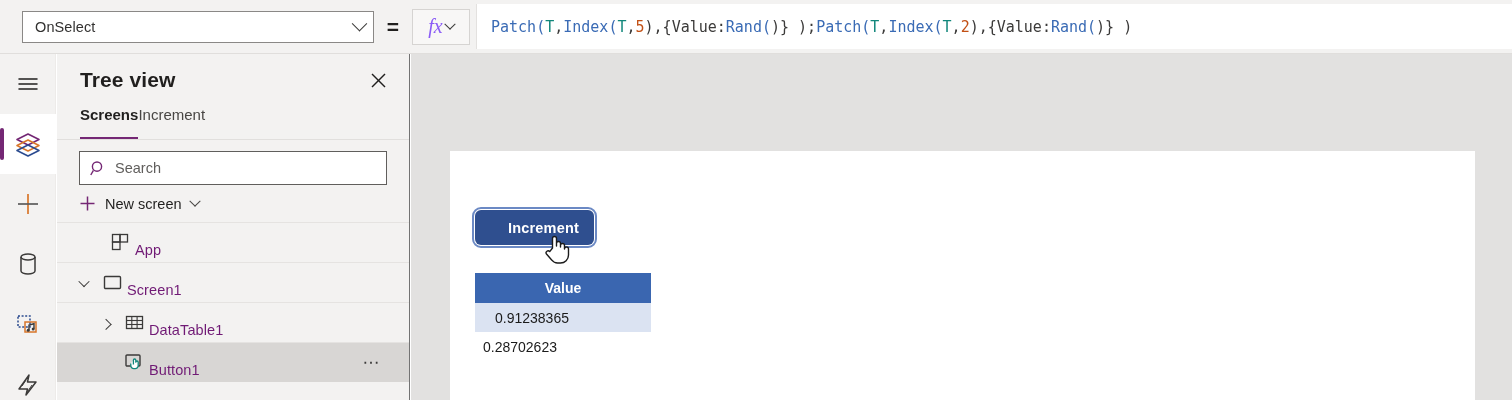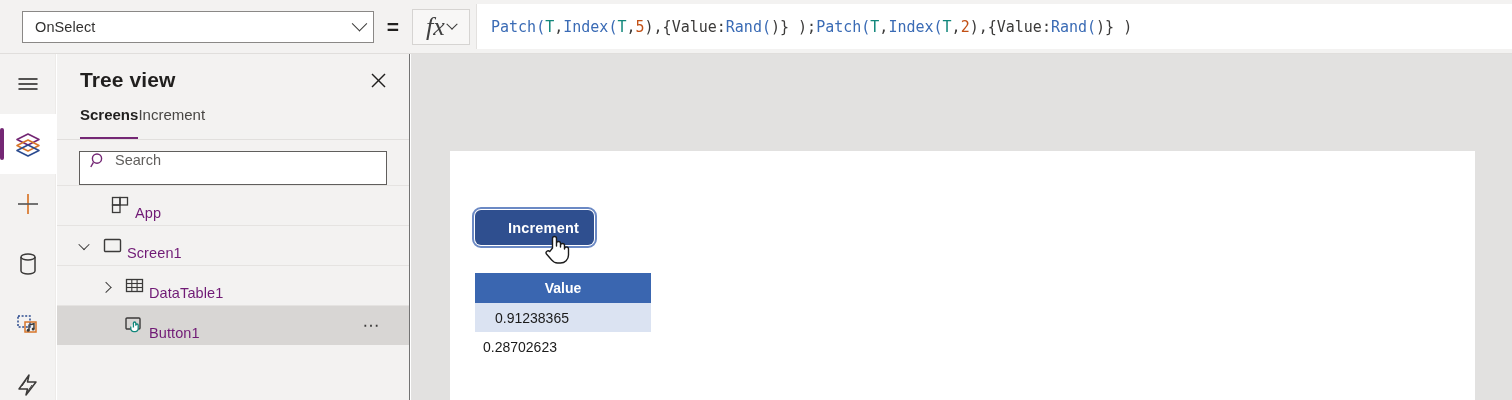--- a/index.html
+++ b/index.html
@@ -50,22 +50,22 @@
   #fx-button {
     width: 58px; height: 36px;
     border: 1px solid #d6d4d2;
     background: #f8f7f6;
     display: flex; align-items: center; justify-content: center;
     gap: 3px; cursor: pointer;
   }
   #fx-button .fx {
     font-family: "Liberation Serif", serif;
     font-style: italic;
-    font-size: 26px;
-    color: #404040;
+    font-size: 20px;
+    color: #8b5cf6;
   }
   #fx-button .chev { width: 8px; height: 8px; border-width: 1.2px; transform: rotate(45deg) translate(-2px,-2px); }
 
   #formula-input {
     flex: 1;
     align-self: stretch;
     margin: 4px 0 4px 6px;
     background: #ffffff;
     border-left: 1px solid #e3e1df;
     display: flex; align-items: center;
@@ -146,21 +146,21 @@
   .tab.active::after {
     content: "";
     position: absolute; left: 0; right: 0; bottom: 0;
     height: 2.5px; background: #742774;
   }
   #search-row { padding: 11px 22px 0 22px; }
   #search-box {
     height: 34px;
     background: #ffffff;
     border: 1px solid #605e5c;
-    display: flex; align-items: flex-start;
+    display: flex; align-items: center;
     padding: 0 10px;
     gap: 8px;
     cursor: text;
   }
   #search-box .ph {
     font-size: 14.5px;
     color: #605e5c;
   }
   #new-screen-row {
     display: flex; align-items: center;
@@ -388,20 +388,28 @@
   <div id="search-row">
     <div id="search-box">
       <svg width="17" height="17" viewBox="0 0 17 17">
         <circle cx="7" cy="6.6" r="4.6" fill="none" stroke="#742774" stroke-width="1.4"></circle>
         <line x1="3.4" y1="10.3" x2="0.8" y2="15" stroke="#742774" stroke-width="1.4"></line>
       </svg>
       <span class="ph">Search</span>
     </div>
   </div>
 
+  <div id="new-screen-row">
+    <svg width="17" height="17" viewBox="0 0 17 17">
+      <line x1="8.5" y1="1.5" x2="8.5" y2="15.5" stroke="#742774" stroke-width="1.5"></line>
+      <line x1="1.5" y1="8.5" x2="15.5" y2="8.5" stroke="#742774" stroke-width="1.5"></line>
+    </svg>
+    <span class="ns-label">New screen</span>
+    <span class="chev"></span>
+  </div>
 
   <div class="tree-row" style="padding-left:22px;">
     <span class="twisty"></span>
     <span class="t-icon">
       <svg width="19" height="19" viewBox="0 0 19 19">
         <rect x="1.5" y="1.5" width="7.5" height="7.5" fill="none" stroke="#3b3a39" stroke-width="1.3"></rect>
         <rect x="9" y="1.5" width="7.5" height="7.5" fill="none" stroke="#3b3a39" stroke-width="1.3"></rect>
         <rect x="1.5" y="9" width="7.5" height="7.5" fill="none" stroke="#3b3a39" stroke-width="1.3"></rect>
       </svg>
     </span>

